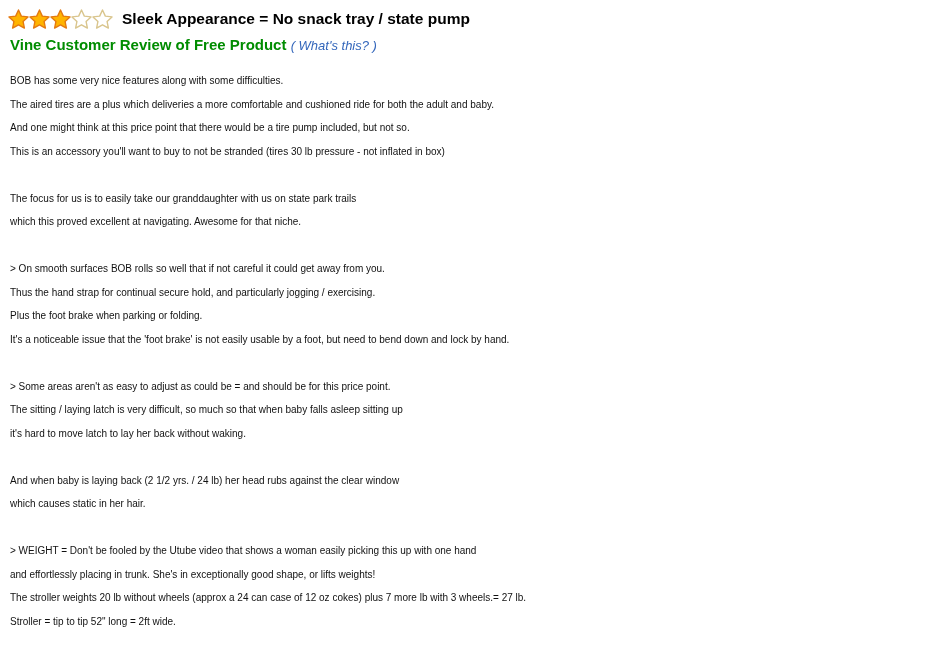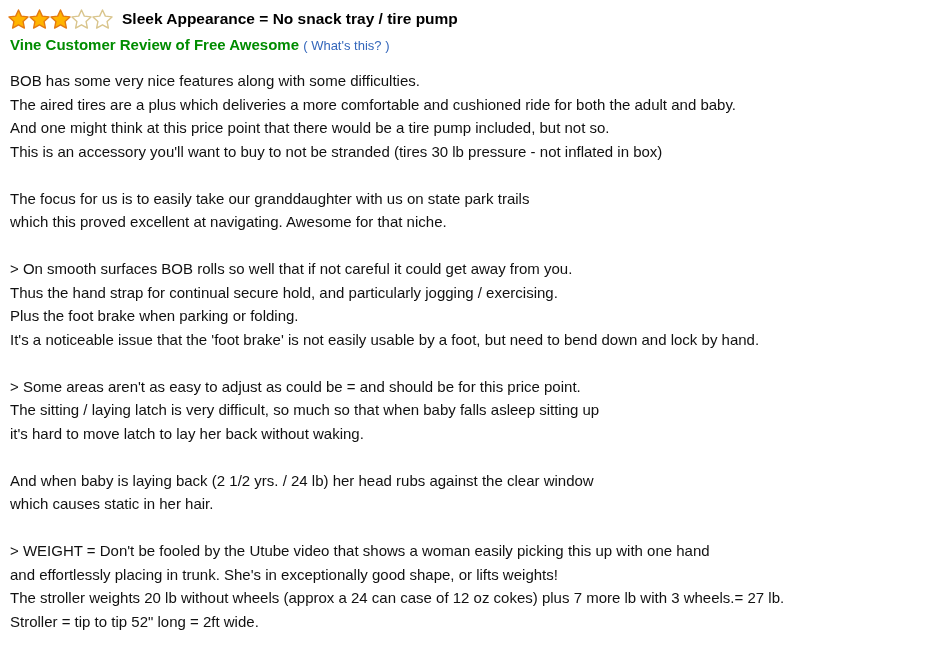--- a/index.html
+++ b/index.html
@@ -42,29 +42,30 @@
     font-size: 15px;
     line-height: 21px;
   }
   .vine-badge {
     font-weight: bold;
     color: var(--vine-green, #008c00);
   }
   .whats-this-wrap {
     font-size: 13px;
     color: var(--link-blue, #3366bb);
+    font-style: italic;
   }
   .whats-this-link {
     color: var(--link-blue, #3366bb);
     text-decoration: none;
     cursor: pointer;
   }
   .review-body {
     margin-top: 13px;
-    font-size: 15px;
+    font-size: 10px;
     line-height: 23.5px;
     color: var(--body-text, #111111);
     white-space: pre-line;
   }
 </style>
 </head>
 <body>
 
 <div class="page">
 
@@ -79,26 +80,26 @@
         <svg width="21" height="21" viewBox="0 0 21 21">
           <polygon points="10.5,1 13.32,7.12 20.01,7.91 15.07,12.48 16.38,19.09 10.5,15.8 4.62,19.09 5.93,12.48 0.99,7.91 7.68,7.12" fill="#ffb400" stroke="#e47911" stroke-width="1.4" stroke-linejoin="round"></polygon>
         </svg>
         <svg width="21" height="21" viewBox="0 0 21 21">
           <polygon points="10.5,1 13.32,7.12 20.01,7.91 15.07,12.48 16.38,19.09 10.5,15.8 4.62,19.09 5.93,12.48 0.99,7.91 7.68,7.12" fill="#ffffff" stroke="#d9c58d" stroke-width="1.4" stroke-linejoin="round"></polygon>
         </svg>
         <svg width="21" height="21" viewBox="0 0 21 21">
           <polygon points="10.5,1 13.32,7.12 20.01,7.91 15.07,12.48 16.38,19.09 10.5,15.8 4.62,19.09 5.93,12.48 0.99,7.91 7.68,7.12" fill="#ffffff" stroke="#d9c58d" stroke-width="1.4" stroke-linejoin="round"></polygon>
         </svg>
       </div>
-    <div class="review-title">Sleek Appearance = No snack tray / tire pump</div>
+    <div class="review-title">Sleek Appearance = No snack tray / state pump</div>
   </div>
 
 
   <div class="vine-row">
-    <span class="vine-badge">Vine Customer Review of Free Awesome</span>
+    <span class="vine-badge">Vine Customer Review of Free Product</span>
     <span class="whats-this-wrap"><span>( </span><a class="whats-this-link" href="#">What's this?</a><span> )</span></span>
   </div>
 
   <div class="review-body">BOB has some very nice features along with some difficulties.
 The aired tires are a plus which deliveries a more comfortable and cushioned ride for both the adult and baby.
 And one might think at this price point that there would be a tire pump included, but not so.
 This is an accessory you'll want to buy to not be stranded (tires 30 lb pressure - not inflated in box)
 
 The focus for us is to easily take our granddaughter with us on state park trails
 which this proved excellent at navigating. Awesome for that niche.

